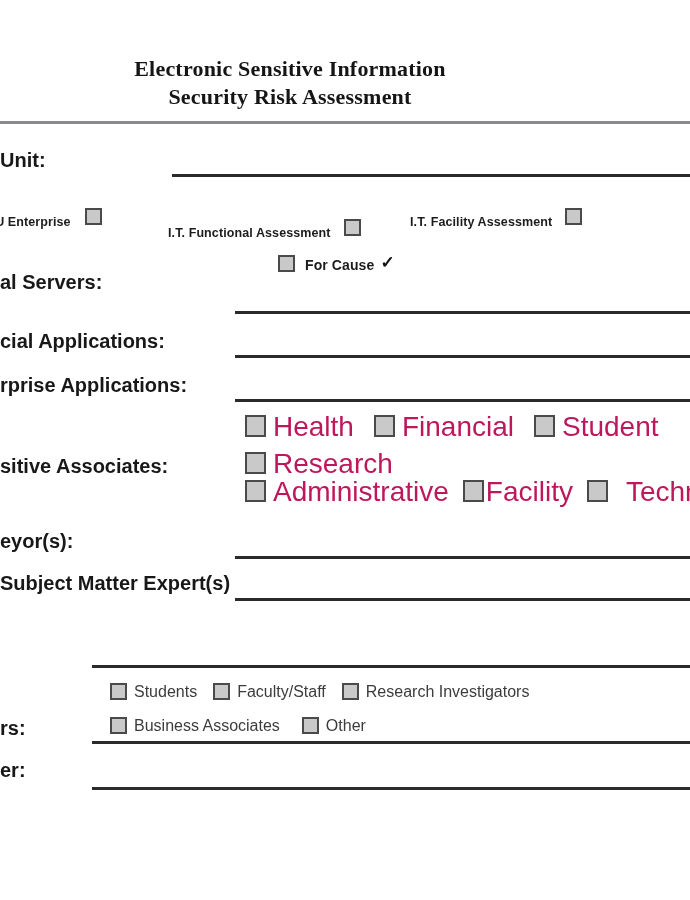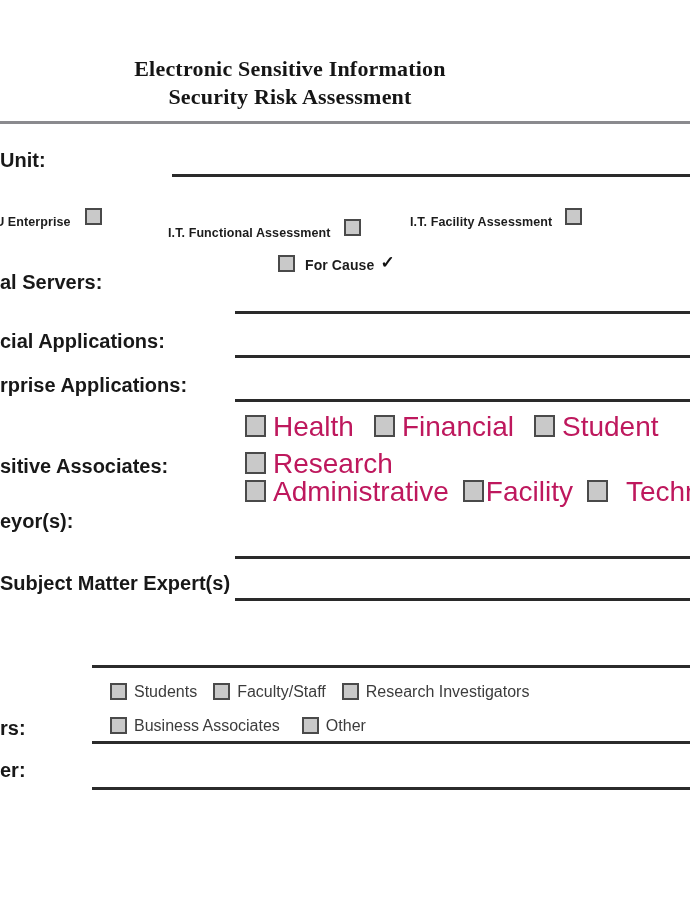--- a/index.html
+++ b/index.html
@@ -237,21 +237,21 @@
       <span class="opt" style="gap:2px;">
         <span class="cb cb-lg"></span>
         <span class="opt-text">Facility</span>
       </span>
       <span class="opt" style="gap:18px;">
         <span class="cb cb-lg"></span>
         <span class="opt-text">Technica</span>
       </span>
     </div>
 
-    <div class="row" style="left:118px; top:509px;">
+    <div class="row" style="left:118px; top:529px;">
       <span class="lbl">eyor(s):</span>
     </div>
     <div class="rule" style="left:353px; top:556px; width:465px;"></div>
 
     <div class="row" style="left:118px; top:571px;">
       <span class="lbl">Subject Matter Expert(s)</span>
     </div>
     <div class="rule" style="left:353px; top:598px; width:465px;"></div>
 
     <div class="sec-rule" style="top:665px;"></div>

